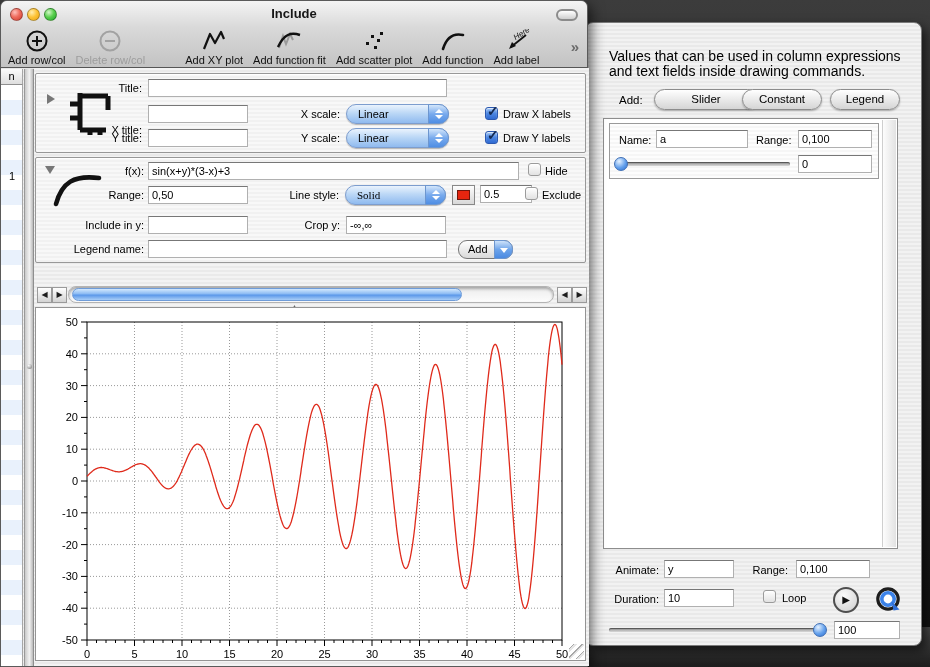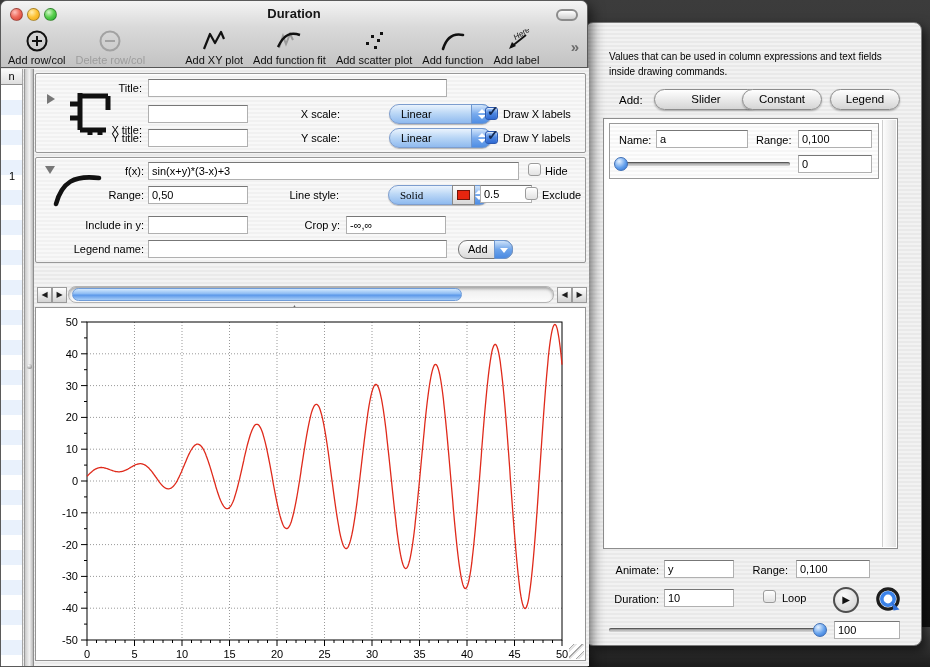--- a/index.html
+++ b/index.html
@@ -75,21 +75,21 @@
 
   .disc { position:absolute; width:0; height:0; }
   .disc.right { border-top:5px solid transparent; border-bottom:5px solid transparent;
                 border-left:8px solid #777; }
   .disc.down  { border-left:5px solid transparent; border-right:5px solid transparent;
                 border-top:8px solid #777; }
 
   .popup { position:absolute; height:20px; border-radius:10px;
     background:linear-gradient(#eaf3fd,#bcd8f6 45%,#8fbaef);
     border:1px solid #7d9dce; box-shadow:0 1px 1px rgba(0,0,0,.25);
-    font-size:11px; line-height:18px; padding-left:11px; color:#000;margin-left:43px; }
+    font-size:11px; line-height:18px; padding-left:11px; color:#000; }
   .popup .cap { position:absolute; right:-1px; top:-1px; width:21px; height:20px;
     border-radius:0 10px 10px 0;
     background:linear-gradient(#d3e6fb,#78aaed 50%,#4f8ee4);
     border:1px solid #6d96cf; }
   .cap i { position:absolute; left:6px; width:0; height:0; border-left:4px solid transparent;
            border-right:4px solid transparent; }
   .cap i.up   { top:4px;  border-bottom:4px solid #fff; }
   .cap i.down { bottom:4px; border-top:4px solid #fff; }
 
   .cb { position:absolute; width:13px; height:13px; border-radius:3px; }
@@ -134,21 +134,21 @@
   #plot-canvas text { font-family:"Liberation Sans",sans-serif; }
   #grip { position:absolute; right:1px; bottom:1px; width:15px; height:15px;
     background:repeating-linear-gradient(135deg,#fff 0 3px,#a8a8a8 3px 4px,#e6e6e6 4px 6px); }
 
   
   #drawer { position:absolute; left:585px; top:22px; width:337px; height:624px;
     background:repeating-linear-gradient(#f2f2f2 0 2px,#e9e9e9 2px 4px);
     border:1px solid #7b7b7b; border-radius:8px;
     box-shadow:4px 5px 12px rgba(0,0,0,.6); z-index:1; }
   #drawer-desc { position:absolute; left:23px; top:26px; width:296px;
-    font-size:10px; line-height:15px; color:#000; }
+    font-size:14px; line-height:15px; color:#000; }
   #add-lbl { position:absolute; left:33px; top:71px; font-size:11.5px; }
   .pillbtn { position:absolute; top:66px; height:21px; border-radius:11px;
     background:linear-gradient(#ffffff,#d5d5d5); border:1px solid #8c8c8c;
     box-shadow:0 1px 2px rgba(0,0,0,.3); font-size:11.5px; text-align:center;
     line-height:19px; color:#000; }
   #btn-slider   { left:68px;  width:104px; }
   #btn-constant { left:156px; width:80px; }
   #btn-string   { left:244px; width:70px; }
 
   #listbox { position:absolute; left:17px; top:95px; width:295px; height:431px;
@@ -214,21 +214,21 @@
   <div class="track" style="left:23px;top:605px;width:215px;"></div>
   <div class="knob" style="left:227px;top:600px;"></div>
   <input class="fld" style="left: 248px; top: 598px; width: 66px;" value="100">
 </div>
 
 <div id="win">
   <div id="chrome">
     <div class="tl close"></div>
     <div class="tl min"></div>
     <div class="tl zoom"></div>
-    <div id="title">Duration</div>
+    <div id="title">Include</div>
     <div id="pill"></div>
 
     <div id="tbar">
       <div class="titem">
         <span class="ticon">
           <svg width="24" height="24" viewBox="0 0 24 24">
               <circle cx="12" cy="12" r="9.5" fill="none" stroke="#111" stroke-width="2"></circle>
               <path d="M12,7 V17 M7,12 H17" stroke="#111" stroke-width="2"></path>
             </svg>
         </span>

